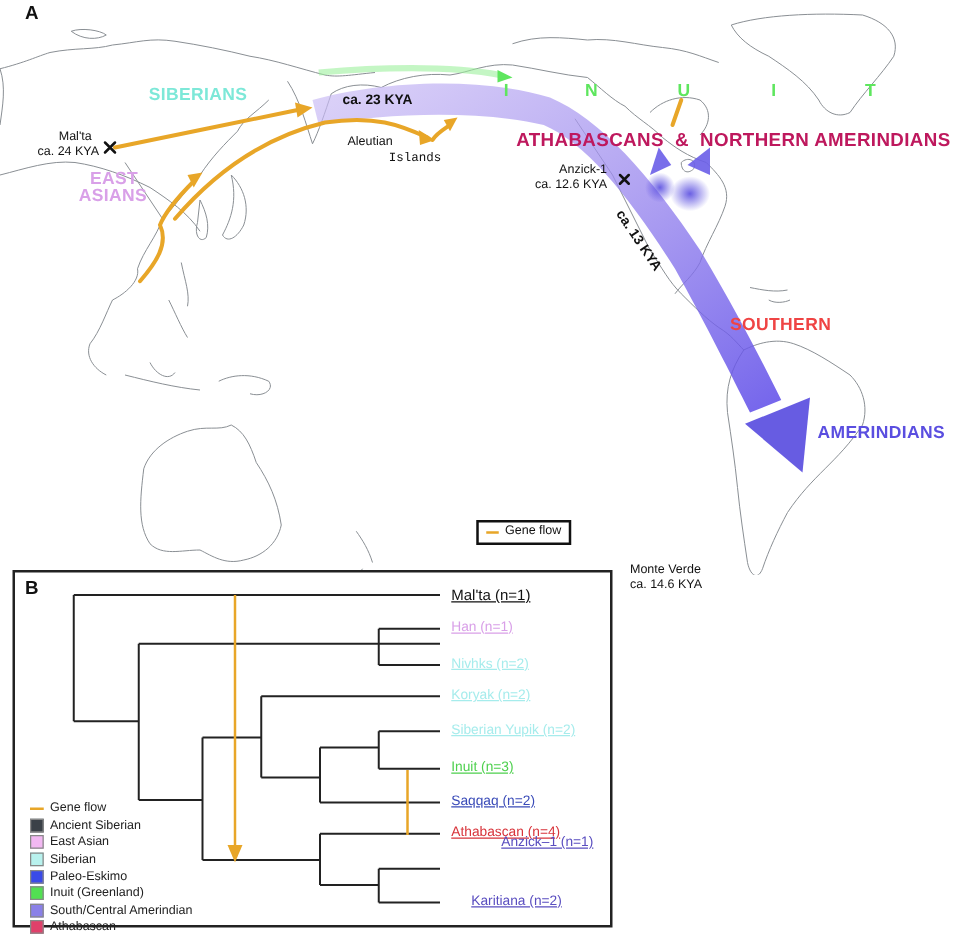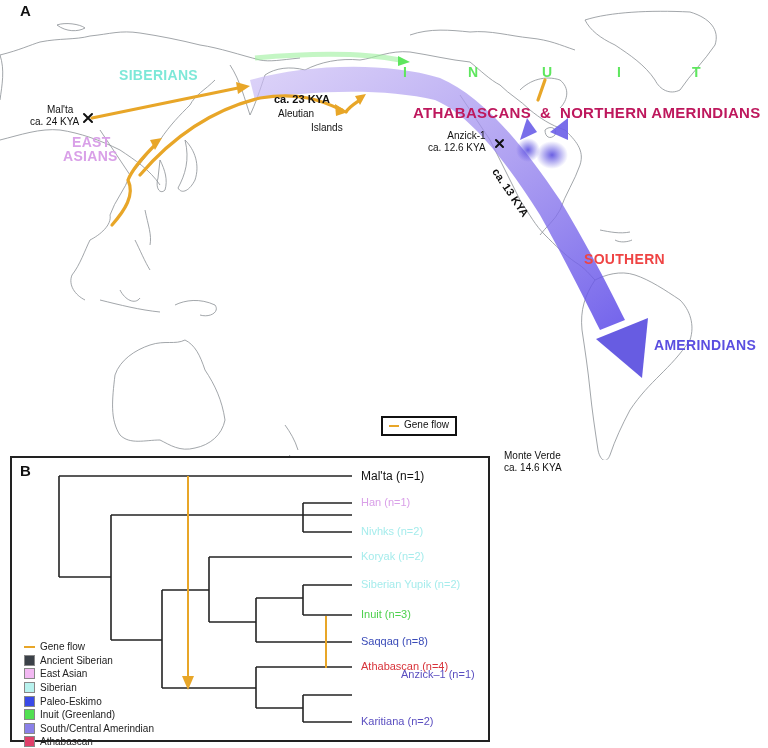--- a/index.html
+++ b/index.html
@@ -12,21 +12,21 @@
   .site { font-size: 10px; color: #111; line-height: 12px; text-align: right; }
   .big { font-weight: bold; font-size: 14px; letter-spacing: 0.3px; }
   .inuit { font-weight: bold; font-size: 14px; color: #5ee65e; }
   .kya { font-weight: bold; font-size: 11px; color: #111; }
   .legend-a { position: absolute; left: 381px; top: 416px; width: 72px; height: 16px;
               border: 2px solid #111; background: #fff; font-size: 10px; }
   .legend-a .swatch { position: absolute; left: 6px; top: 7px; width: 10px; height: 2px; background: #e8a628; }
   .legend-a .txt { position: absolute; left: 21px; top: 1px; color: #111; }
   .box-b { position: absolute; left: 10px; top: 456px; width: 480px; height: 286px;
            border: 2px solid #222; box-sizing: border-box; background: #fff; }
-  .taxon { position: absolute; font-size: 11px; white-space: nowrap; }
+  .taxon { position: absolute; font-size: 11px; white-space: nowrap; text-decoration: underline; }
   .legend-b { position: absolute; left: 24px; top: 640px; font-size: 10px; color: #222; }
   .legend-b .row { height: 13.6px; display: flex; align-items: center; }
   .legend-b .sw { width: 11px; height: 11px; margin-right: 5px; box-sizing: border-box; border: 1px solid #888; }
   .legend-b .line { width: 11px; height: 2px; background: #e8a628; margin-right: 5px; }
 </style>
 </head>
 <body>
 
 <div class="abs panel-label" style="left:20px; top:2px;">A</div>
 
@@ -122,23 +122,23 @@
   </g>
 </svg>
 
 <div class="lbl site" style="left:30px; top:104px;">
   <div style="text-align:left; padding-left:5px;margin-left:12px;">Mal'ta</div>
   <div>ca. 24 KYA</div>
 </div>
 <div class="lbl big" style="left:119px; top:67px; color:#7de8d8;">SIBERIANS</div>
 <div class="lbl big" style="left:72px; top:134px; color:#d9a0e8;">EAST</div>
 <div class="lbl big" style="left:63px; top:148px; color:#d9a0e8;">ASIANS</div>
-<div class="lbl kya" style="left:274px; top:74px;margin-top:19px;">ca. 23 KYA</div>
+<div class="lbl kya" style="left:274px; top:74px;">ca. 23 KYA</div>
 <div class="lbl site" style="left:278px; top:108px;">Aleutian</div>
-<div class="lbl site" style="left:311px; top:122px;">Islands</div>
+<div class="lbl site" style="left:311px; top:122px;font-family:Liberation Mono, monospace;">Islands</div>
 
 <div class="lbl inuit" style="left:403px; top:64px;">I</div>
 <div class="lbl inuit" style="left:468px; top:64px;">N</div>
 <div class="lbl inuit" style="left:542px; top:64px;">U</div>
 <div class="lbl inuit" style="left:617px; top:64px;">I</div>
 <div class="lbl inuit" style="left:692px; top:64px;">T</div>
 
 <div class="lbl big" style="left:413px; top:104px; color:#be185d; font-size:15px; white-space:pre;">ATHABASCANS  &amp;  NORTHERN AMERINDIANS</div>
 <div class="lbl site" style="left:428px; top:130px;">
   <div style="text-align:right; padding-left:14px;">Anzick-1</div>
@@ -205,24 +205,24 @@
   </g>
   <polygon points="182,676 194,676 188,690" fill="#e8a628"></polygon>
 </svg>
 
 <div class="taxon" style="left:361px; top:469px; color:#111; font-size:12px;">Mal'ta (n=1)</div>
 <div class="taxon" style="left:361px; top:496px; color:#d9a0e8;">Han (n=1)</div>
 <div class="taxon" style="left:361px; top:525px; color:#a6ecec;">Nivhks (n=2)</div>
 <div class="taxon" style="left:361px; top:550px; color:#a6ecec;">Koryak (n=2)</div>
 <div class="taxon" style="left:361px; top:578px; color:#a6ecec;">Siberian Yupik (n=2)</div>
 <div class="taxon" style="left:361px; top:608px; color:#4ed04e;">Inuit (n=3)</div>
-<div class="taxon" style="left:361px; top:635px; color:#3a4bb8;">Saqqaq (n=8)</div>
+<div class="taxon" style="left:361px; top:635px; color:#3a4bb8;">Saqqaq (n=2)</div>
 <div class="taxon" style="left:361px; top:660px; color:#d8333a;">Athabascan (n=4)</div>
 <div class="taxon" style="left:361px; top:668px; color:#5a4ec0;margin-left:40px;">Anzick–1 (n=1)</div>
-<div class="taxon" style="left:361px; top:715px; color:#5a4ec0;">Karitiana (n=2)</div>
+<div class="taxon" style="left:377px; top:715px; color:#5a4ec0;">Karitiana (n=2)</div>
 
 <div class="legend-b">
   <div class="row">
     <span class="line"></span>
     <span>Gene flow</span>
   </div>
   <div class="row">
     <span class="sw" style="background:#3b4148;"></span>
     <span>Ancient Siberian</span>
   </div>

